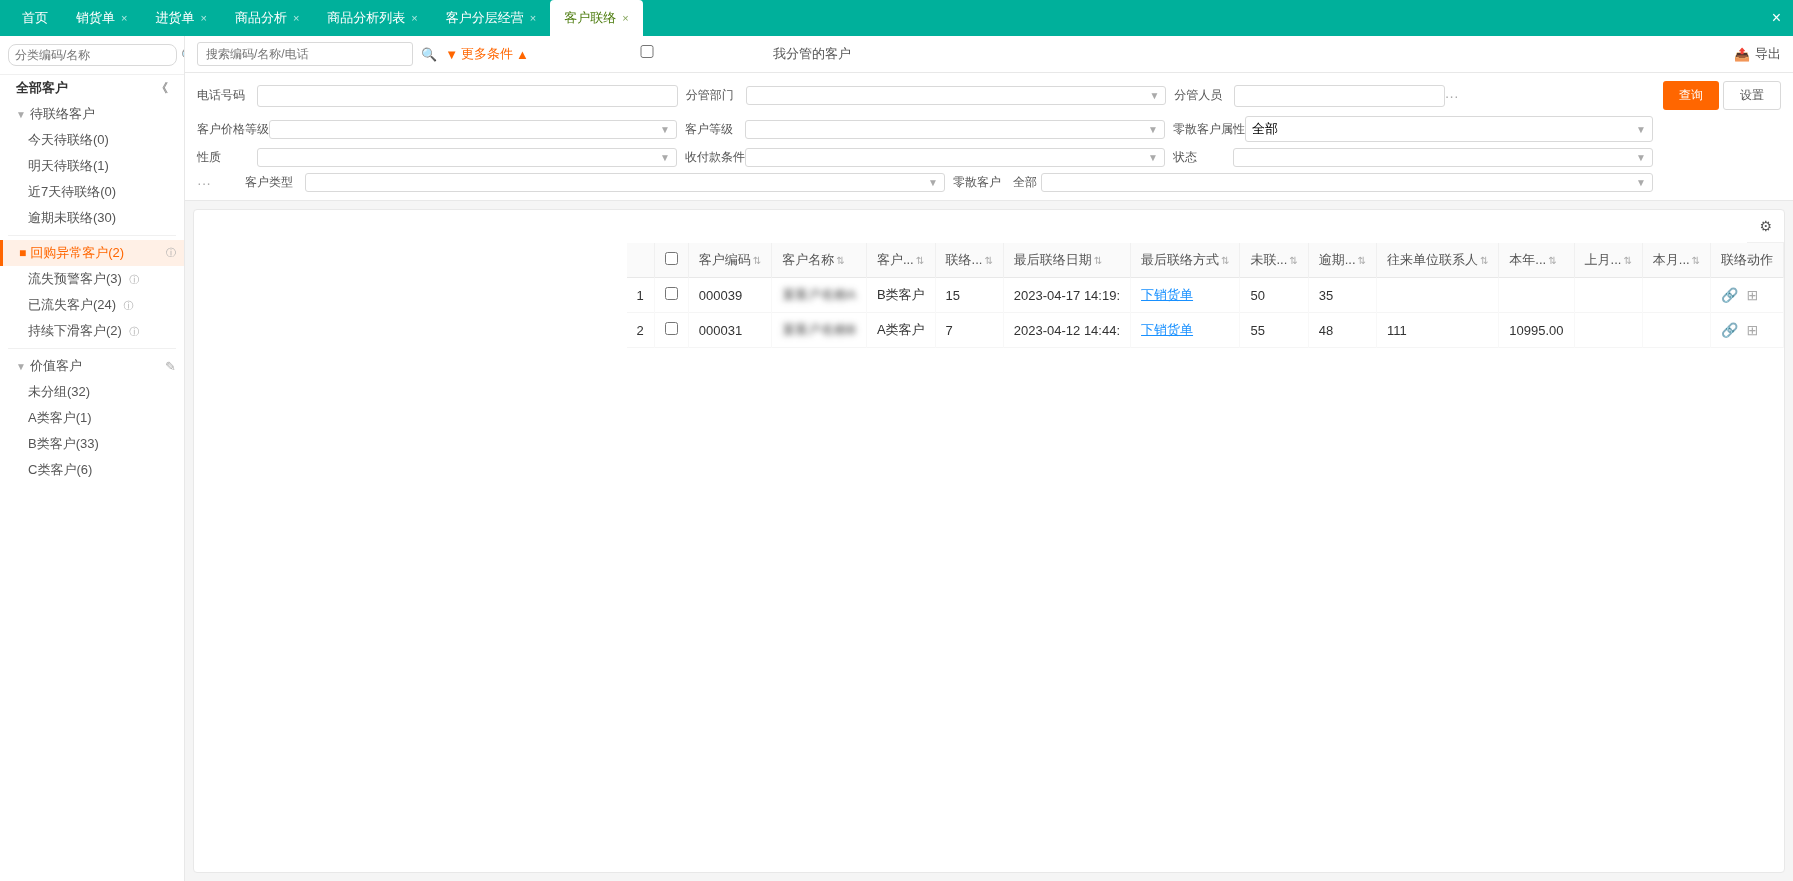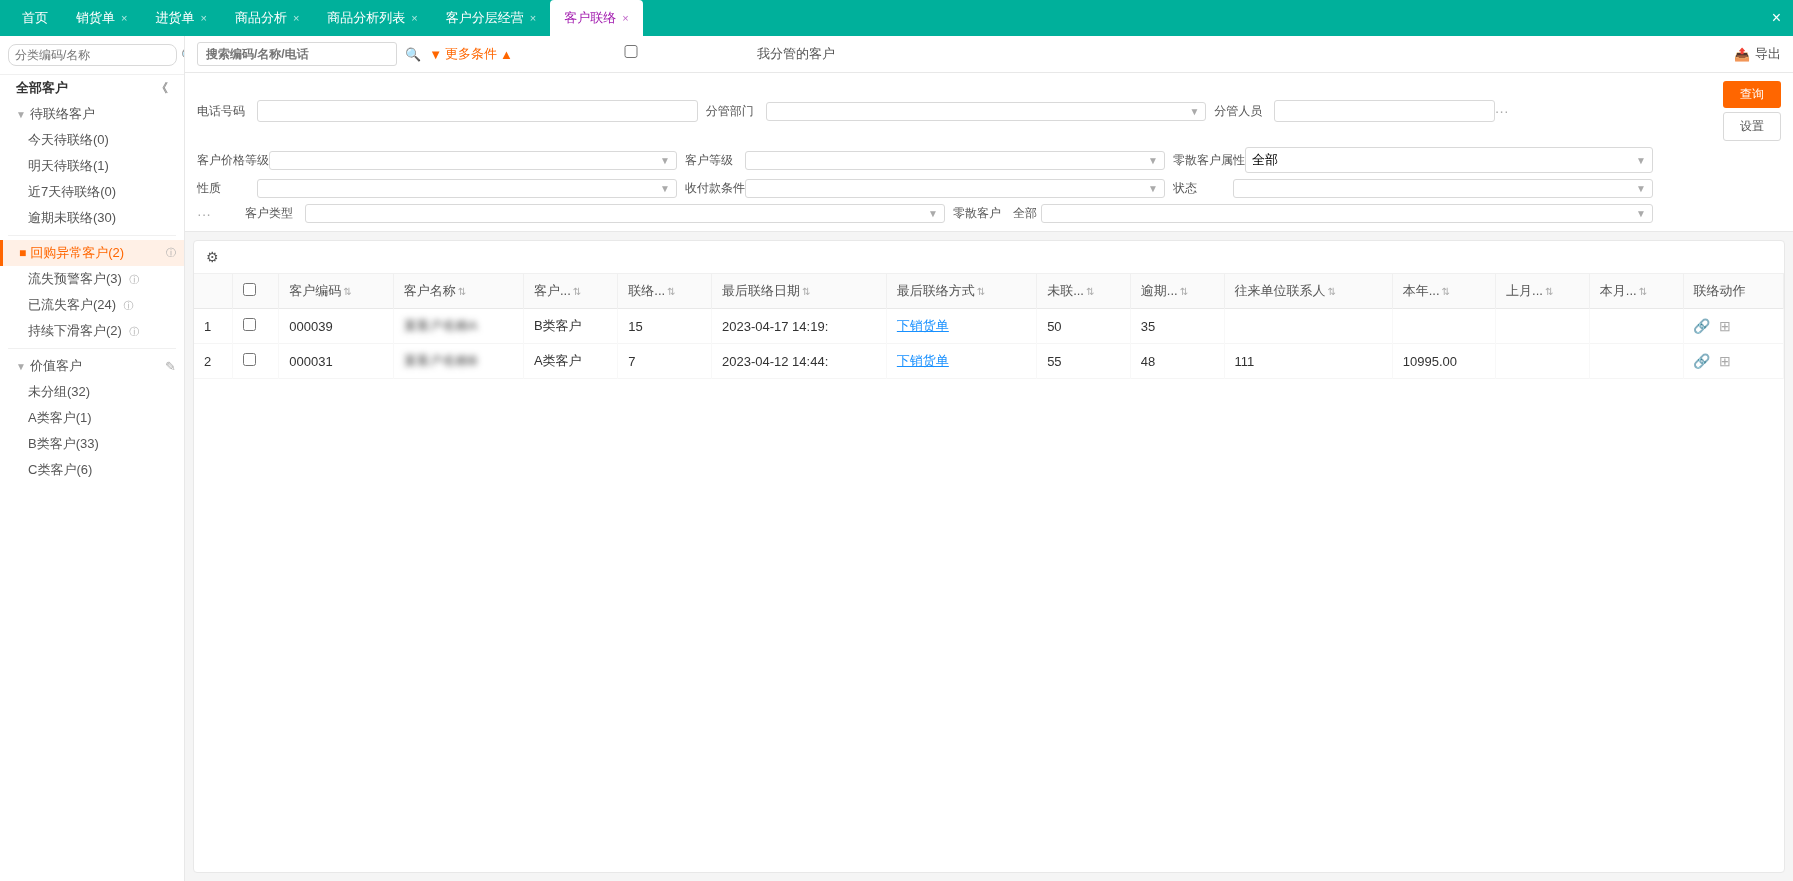--- a/index.html
+++ b/index.html
@@ -22,21 +22,21 @@
       cursor: pointer;
       font-size: 13px;
       color: white;
       display: flex;
       align-items: center;
       gap: 4px;
       white-space: nowrap;
     }
     .top-nav .nav-item.active {
       background: white;
-      color: #a21caf;
+      color: #4d7c0f;
       border-radius: 4px 4px 0 0;
     }
     .top-nav .nav-item .close-x {
       font-size: 11px;
       margin-left: 2px;
       opacity: 0.7;
     }
     .top-nav .win-close {
       position: absolute;
       right: 12px;
@@ -275,39 +275,40 @@
       background: white;
       color: #555;
       border: 1px solid #d9d9d9;
       border-radius: 3px;
       padding: 5px 16px;
       cursor: pointer;
       font-size: 12px;
     }
     .btn-group {
       display: flex;
-      flex-direction: column;
+      flex-direction: row;
       gap: 4px;
     }
     .dots-btn {
       color: #aaa;
       cursor: pointer;
       font-size: 14px;
     }
 
     
     .table-area {
       flex: 1;
       background: white;
       margin: 8px;
       border-radius: 4px;
       display: flex;
       flex-direction: column;
       overflow: hidden;
       border: 1px solid #e8e8e8;
+      align-items: flex-end;
     }
     .table-toolbar {
       display: flex;
       align-items: center;
       padding: 8px 12px;
       border-bottom: 1px solid #f0f0f0;
     }
     .gear-icon { color: #555; cursor: pointer; font-size: 14px; }
     table {
       width: 100%;
@@ -488,21 +489,21 @@
     </div>
     <div class="sidebar-item">
       <span>C类客户(6)</span>
     </div>
   </div>
 
 
   <div class="content-area">
 
     <div class="filter-bar">
-      <input type="text" style="width: 200px; font-weight: bold;" placeholder="搜索编码/名称/电话">
+      <input type="text" style="width: 216px;" placeholder="搜索编码/名称/电话">
       <span class="search-btn">🔍</span>
       <div class="more-conditions">
         <span>▼</span>
         <span>更多条件</span>
         <span>▲</span>
       </div>
       <div class="my-customer">
         <input type="checkbox" style="">
         <span>我分管的客户</span>
       </div>

